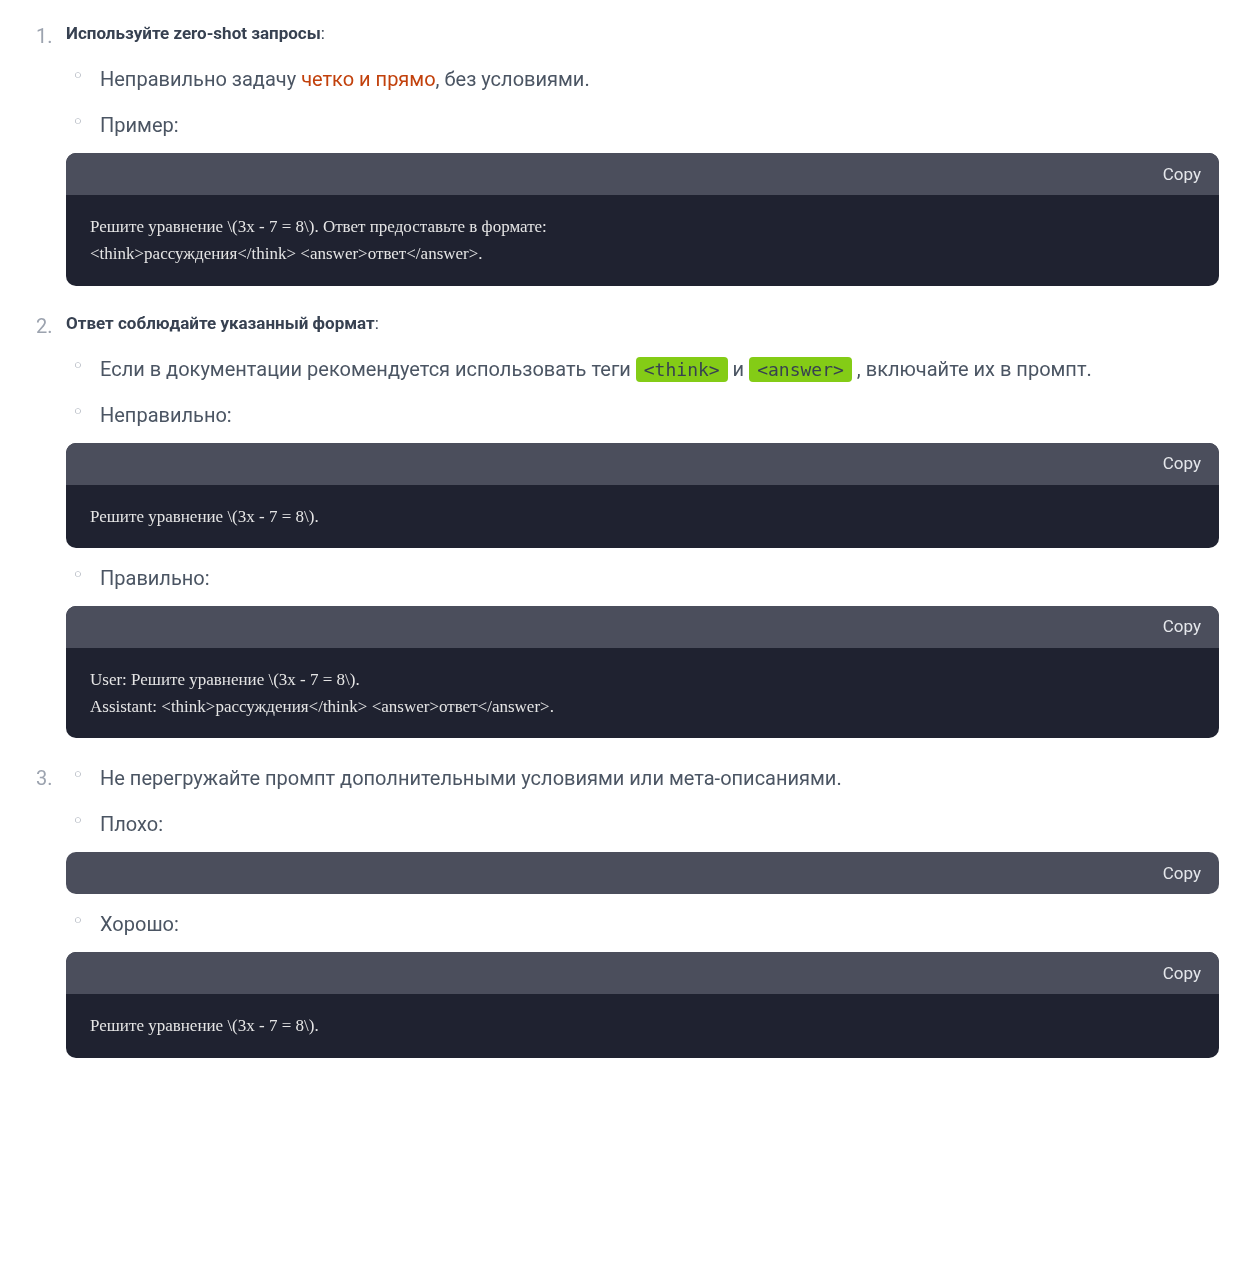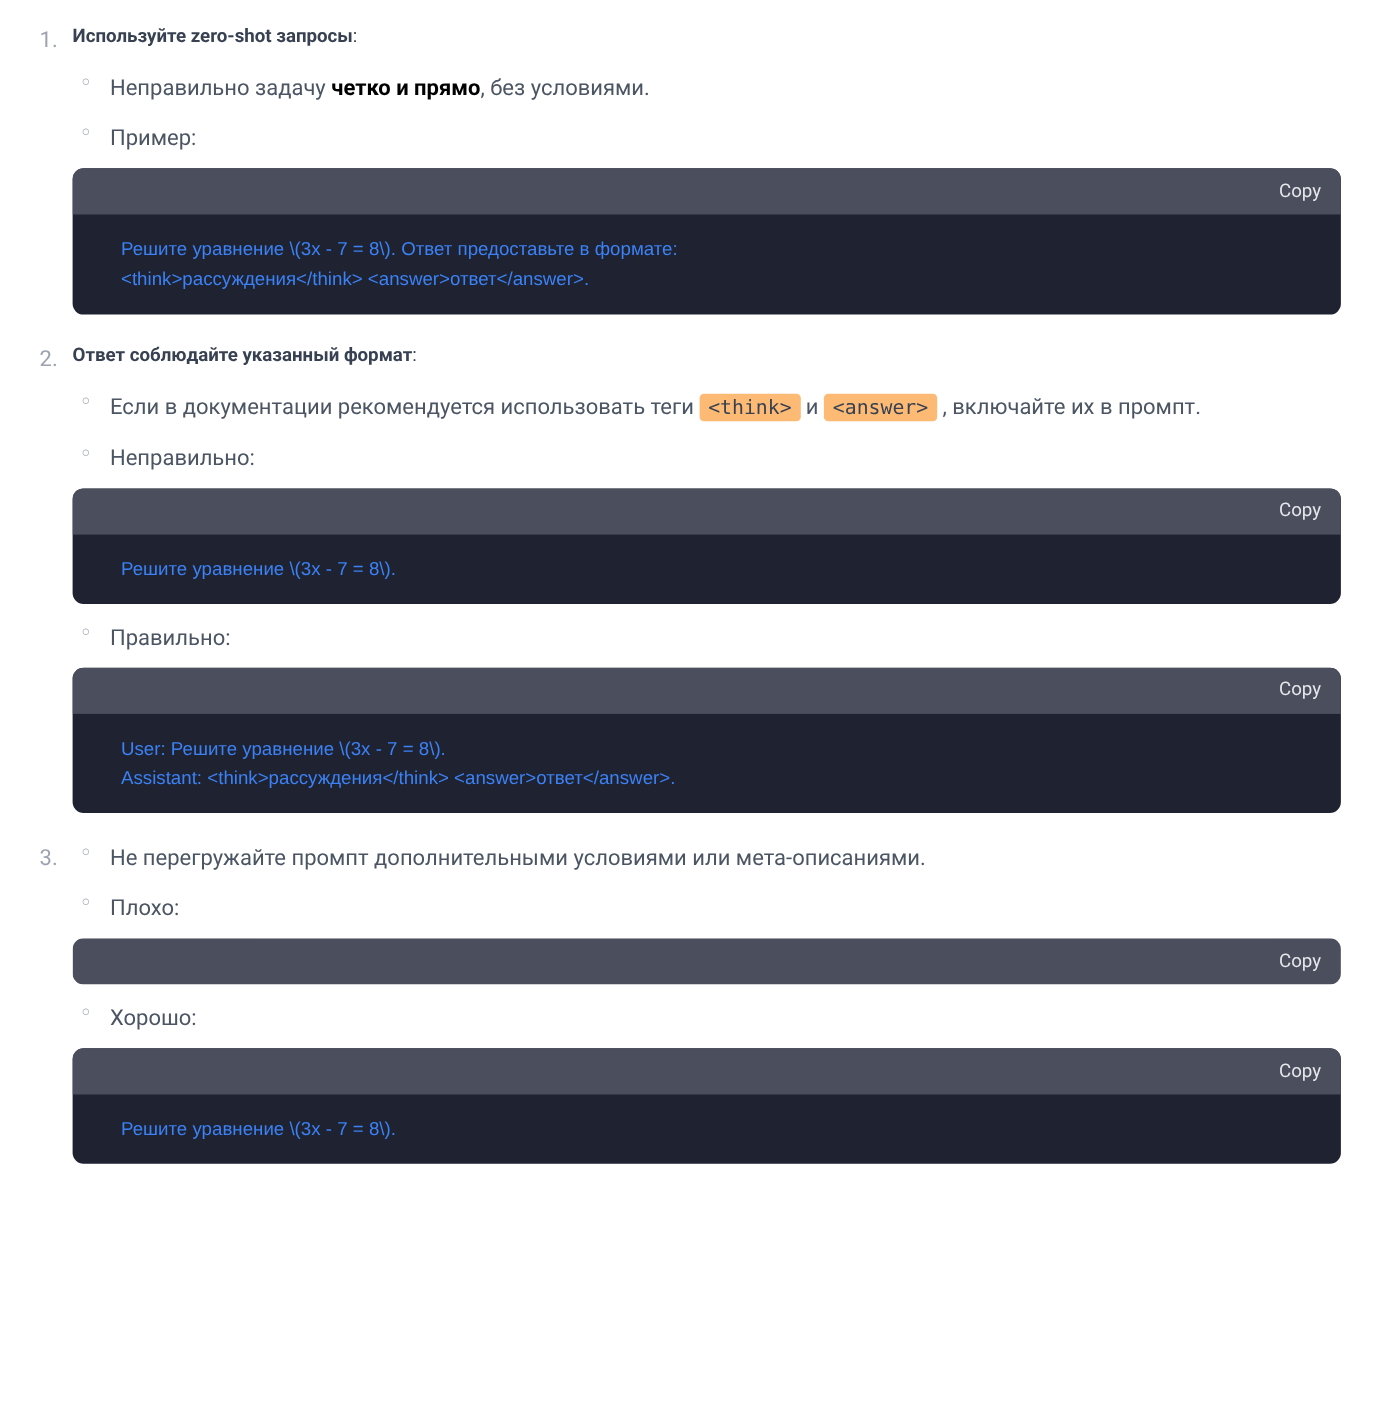--- a/index.html
+++ b/index.html
@@ -51,23 +51,23 @@
       font-size: 20px;
     }
     ul.sub-list > li::before {
       content: "○";
       position: absolute;
       left: -26px;
       top: 2px;
       color: #9ca3af;
       font-size: 13px;
     }
-    .bold { font-weight: 700; color: #000000; }
+    .bold { font-weight: 400; color: #c2410c; }
     .code-inline {
-      background: #fdba74;
+      background: #84cc16;
       color: #374151;
       font-family: ui-monospace, "SF Mono", Menlo, Consolas, monospace;
       font-size: 18px;
       padding: 2px 8px;
       border-radius: 4px;
     }
     .code-block {
       margin-top: 12px;
       margin-left: -34px;
       border-radius: 10px;
@@ -83,23 +83,23 @@
       height: 42px;
     }
     .copy-btn {
       color: #e5e7eb;
       font-size: 17px;
       font-weight: 400;
       cursor: pointer;
       user-select: none;
     }
     .code-body {
-      padding: 18px 44px;
-      color: #3b82f6;
-      font-family: Liberation Sans, sans-serif;
+      padding: 18px 24px;
+      color: #e5e5e5;
+      font-family: Liberation Serif, serif;
       font-size: 17px;
       line-height: 1.6;
       white-space: pre-wrap;
       word-break: break-word;
     }
   </style>
 </head>
 <body>
 
 <ol class="main-list">

